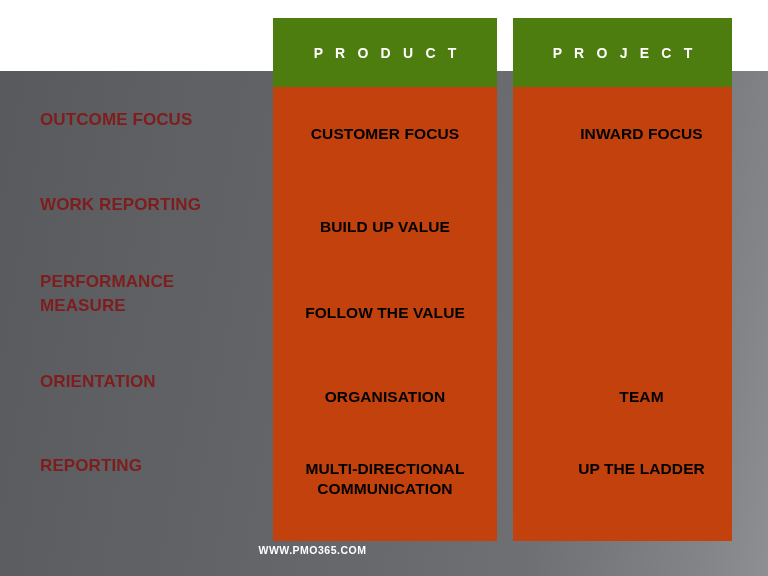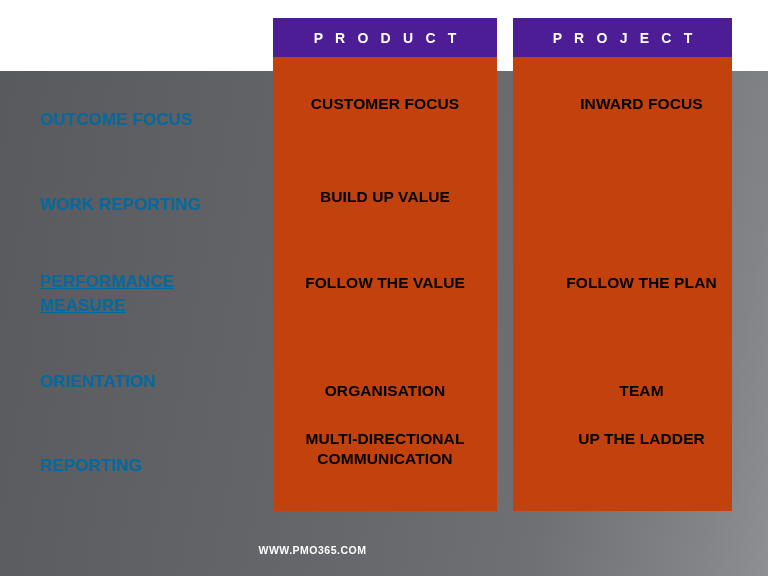--- a/index.html
+++ b/index.html
@@ -31,22 +31,22 @@
   
   .column {
     position: absolute;
     top: 18px;
     height: 507px;
   }
   #col-product { left: 273px; width: 224px; }
   #col-project { left: 513px; width: 219px; }
 
   .col-header {
-    height: 39px;
-    background: #4c1d95;
+    height: 69px;
+    background: #4d7c0f;
     display: flex;
     align-items: center;
     justify-content: center;
   }
   .col-header-label {
     color: #ffffff;
     font-size: 14px;
     font-weight: bold;
     letter-spacing: 4.2px;
     text-indent: 4.2px;
@@ -67,38 +67,38 @@
     font-weight: bold;
     line-height: 20px;
     letter-spacing: 0.1px;
   }
   #col-product .cell { font-size: 15.5px; }
   #col-project .cell { font-size: 15.5px; padding-left: 19px; }
 
   .cell.r0 { top: 37px; }
   .cell.r1 { top: 130px; }
   .cell.r2 { top: 216px; }
-  .cell.r3 { top: 300px; margin-top: 24px; }
+  .cell.r3 { top: 300px; }
   .cell.r4 { top: 372px; }
 
   
   .row-label {
     position: absolute;
     left: 40px;
     width: 225px;
-    color: #0369a1;
+    color: #7f1d1d;
     font-size: 17px;
     font-weight: bold;
     line-height: 24px;
     letter-spacing: 0.1px;
     white-space: pre-line;
   }
   .row-label.l0 { top: 108px; }
   .row-label.l1 { top: 193px; }
-  .row-label.l2 { top: 270px; text-decoration: underline; }
+  .row-label.l2 { top: 270px; }
   .row-label.l3 { top: 370px; }
   .row-label.l4 { top: 454px; }
 
   
   #footer {
     position: absolute;
     left: 0;
     top: 544px;
     width: 625px;
     text-align: center;
@@ -135,21 +135,20 @@
 COMMUNICATION</div>
     </div>
   </div>
 
   <div class="column" id="col-project">
     <div class="col-header">
       <span class="col-header-label">P R O J E C T</span>
     </div>
     <div class="col-body">
       <div class="cell r0">INWARD FOCUS</div>
-      <div class="cell r2">FOLLOW THE PLAN</div>
       <div class="cell r3">TEAM</div>
       <div class="cell r4">UP THE LADDER</div>
     </div>
   </div>
 
   <div id="footer">WWW.PMO365.COM</div>
 
 </div>
 
 </body></html>

